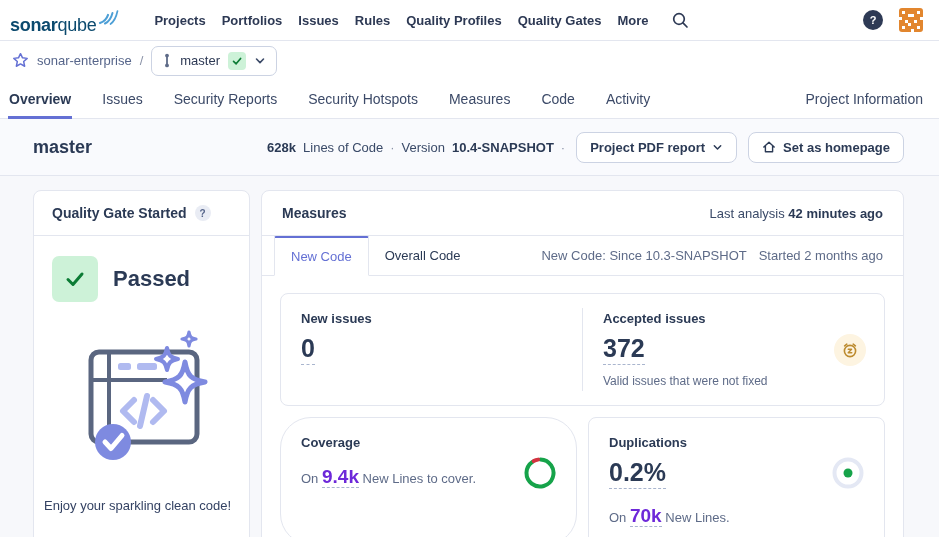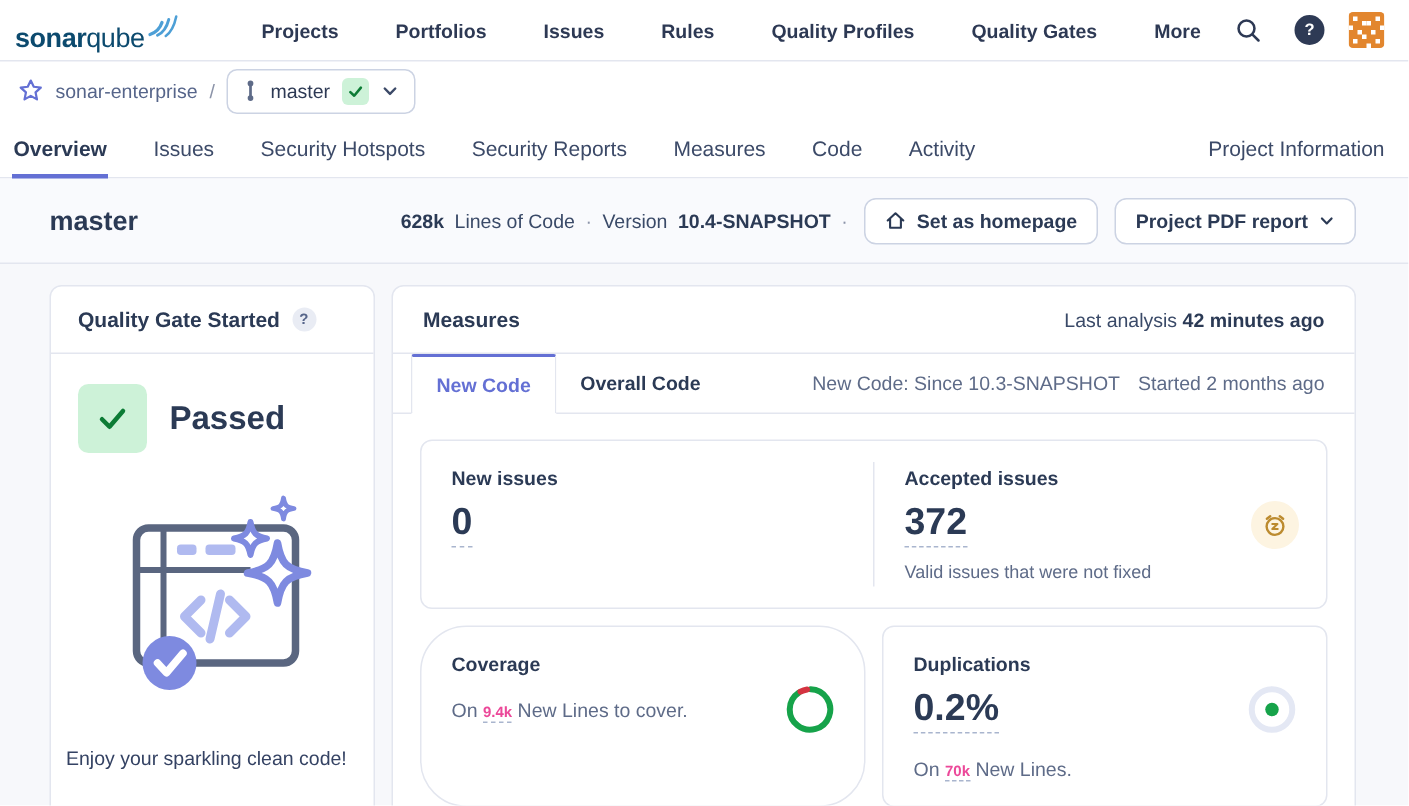--- a/index.html
+++ b/index.html
@@ -13,21 +13,21 @@
   html,body{width:939px;height:537px;overflow:hidden;background:#fff;
     font-family:"Liberation Sans","DejaVu Sans",sans-serif;color:var(--navy);}
   svg{display:block;}
 
   
   .topnav{height:41px;display:flex;align-items:center;border-bottom:1px solid var(--border);padding:0 16px 0 10px;}
   .logo{display:flex;align-items:flex-end;cursor:pointer;margin-right:34px;}
   .logo-text{font-size:18px;letter-spacing:-.3px;color:#0c4a6e;line-height:1;}
   .logo-bold{font-weight:700;}
   .logo-light{font-weight:400;}
-  .nav-items{display:flex;align-items:flex-end;gap:38px;margin-left:20px;}
+  .nav-items{display:flex;align-items:flex-end;gap:16px;}
   .nav-item{font-size:13px;font-weight:700;color:#2d3954;cursor:pointer;white-space:nowrap;}
   .search-btn{margin-left:22px;cursor:pointer;}
   .topnav-right{margin-left:auto;display:flex;align-items:center;gap:16px;}
   .help-circle{width:20px;height:20px;border-radius:50%;background:#2e3a55;color:#fff;
     font-size:11px;font-weight:700;display:flex;align-items:center;justify-content:center;cursor:pointer;}
   .avatar{width:24px;height:24px;border-radius:3px;overflow:hidden;cursor:pointer;}
 
   
   .crumbs{height:39px;display:flex;align-items:center;padding:0 16px 0 12px;gap:8px;}
   .crumb-project{font-size:13px;color:#56658a;cursor:pointer;}
@@ -75,40 +75,40 @@
   .qg-caption{font-size:13px;color:#344263;margin-top:26px;padding:0 10px;}
 
   
   .ms-panel{flex:1;height:420px;display:flex;flex-direction:column;}
   .ms-head{display:flex;align-items:center;padding:14px 20px;}
   .ms-title{font-size:14px;font-weight:700;color:#2b3a55;}
   .ms-analysis{margin-left:auto;font-size:13px;color:#3a4a68;}
   .ms-analysis b{color:#2b3a55;}
   .ms-divider{height:1px;background:var(--border);}
   .code-tabs{display:flex;align-items:stretch;border-bottom:1px solid var(--border);padding:0 20px 0 12px;height:40px;}
-  .code-tab{font-size:13px;font-weight:700;color:#2b3a55;padding:0 16px;display:flex;align-items:center;cursor:pointer;}
+  .code-tab{font-size:13px;font-weight:400;color:#2b3a55;padding:0 16px;display:flex;align-items:center;cursor:pointer;}
   .code-tab.active{color:var(--accent);background:#fff;border:1px solid var(--border);border-bottom:1px solid #fff;
     border-top:2px solid var(--accent);margin-bottom:-1px;border-radius:2px 2px 0 0;}
   .period{margin-left:auto;display:flex;align-items:center;gap:12px;font-size:13px;color:var(--muted);white-space:nowrap;}
   .ms-body{padding:17px 18px;display:flex;flex-direction:column;gap:11px;}
   .m-card{background:#fff;border:1px solid var(--border);border-radius:8px;}
   .issues-card{display:flex;min-height:107px;}
   .issues-half{flex:1;padding:17px 20px;position:relative;}
   .issues-vdivider{width:1px;background:var(--border);margin:14px 0;}
   .m-label{font-size:13px;font-weight:700;color:#2b3a55;}
   .m-value{display:inline-block;font-size:25px;font-weight:700;color:#2b3a55;margin-top:8px;
     border-bottom:1px dashed #a9b5ce;padding-bottom:1px;cursor:pointer;}
   .m-desc{font-size:12px;color:var(--muted);margin-top:9px;}
   .accepted-icon{position:absolute;right:18px;top:50%;transform:translateY(-50%);width:32px;height:32px;
     border-radius:50%;background:var(--amber-light);display:flex;align-items:center;justify-content:center;}
   .metrics-row{display:flex;gap:11px;}
   .metric-card{flex:1;padding:17px 20px;position:relative;min-height:115px;}
   .metric-card.coverage{flex:none;width:297px;border-radius:31px;}
   .m-foot{font-size:13px;color:var(--muted);margin-top:16px;}
-  .m-foot .m-link{font-size:10px;font-weight:700;color:#ec4899;border-bottom:1px dashed #a9b5ce;cursor:pointer;}
+  .m-foot .m-link{font-size:19px;font-weight:700;color:#6d28d9;border-bottom:1px dashed #a9b5ce;cursor:pointer;}
   .metric-icon{position:absolute;right:19px;top:38px;}
 </style>
 </head>
 <body>
 
 <header class="topnav">
   <div class="logo">
     <span class="logo-text"><span class="logo-bold">sonar</span><span class="logo-light">qube</span></span>
     <span style="margin:0 0 8px 2px;">
       <svg width="22" height="20" viewBox="0 0 22 20">
@@ -183,52 +183,52 @@
       <svg width="12" height="12" viewBox="0 0 12 12">
         <path d="M2.5 4 L6 7.6 L9.5 4" fill="none" stroke="#3c4a68" stroke-width="1.6" stroke-linecap="round" stroke-linejoin="round"></path>
       </svg>
     </span>
   </div>
 </div>
 
 <div class="tabs">
   <div class="tab active">Overview</div>
   <div class="tab">Issues</div>
+  <div class="tab">Security Reports</div>
   <div class="tab">Security Hotspots</div>
-  <div class="tab">Security Reports</div>
   <div class="tab">Measures</div>
   <div class="tab">Code</div>
   <div class="tab">Activity</div>
   <a class="tabs-right">Project Information</a>
 </div>
 
 <div class="page-header">
   <h1 class="page-title">master</h1>
   <div class="header-meta">
     <span class="meta-strong">628k</span>
     <span>Lines of Code</span>
     <span class="meta-dot">·</span>
     <span>Version</span>
     <span class="meta-strong">10.4-SNAPSHOT</span>
     <span class="meta-dot">·</span>
     <button class="hdr-btn">
+      <span>Project PDF report</span>
+      <span>
+        <svg width="11" height="11" viewBox="0 0 12 12">
+          <path d="M2.5 4 L6 7.6 L9.5 4" fill="none" stroke="#2b3a55" stroke-width="1.6" stroke-linecap="round" stroke-linejoin="round"></path>
+        </svg>
+      </span>
+    </button>
+    <button class="hdr-btn">
       <span>
         <svg width="14" height="14" viewBox="0 0 14 14">
           <path d="M1.8 7 L7 2.2 L12.2 7 M3.4 5.8 V11.8 H10.6 V5.8" fill="none" stroke="#2b3a55" stroke-width="1.4" stroke-linejoin="round" stroke-linecap="round"></path>
         </svg>
       </span>
       <span>Set as homepage</span>
-    </button>
-    <button class="hdr-btn">
-      <span>Project PDF report</span>
-      <span>
-        <svg width="11" height="11" viewBox="0 0 12 12">
-          <path d="M2.5 4 L6 7.6 L9.5 4" fill="none" stroke="#2b3a55" stroke-width="1.6" stroke-linecap="round" stroke-linejoin="round"></path>
-        </svg>
-      </span>
     </button>
   </div>
 </div>
 
 <div class="content">
 
   <section class="panel qg-panel">
     <div class="qg-head">
       <span class="qg-title">Quality Gate Started</span>
       <span class="qg-help">?</span>

